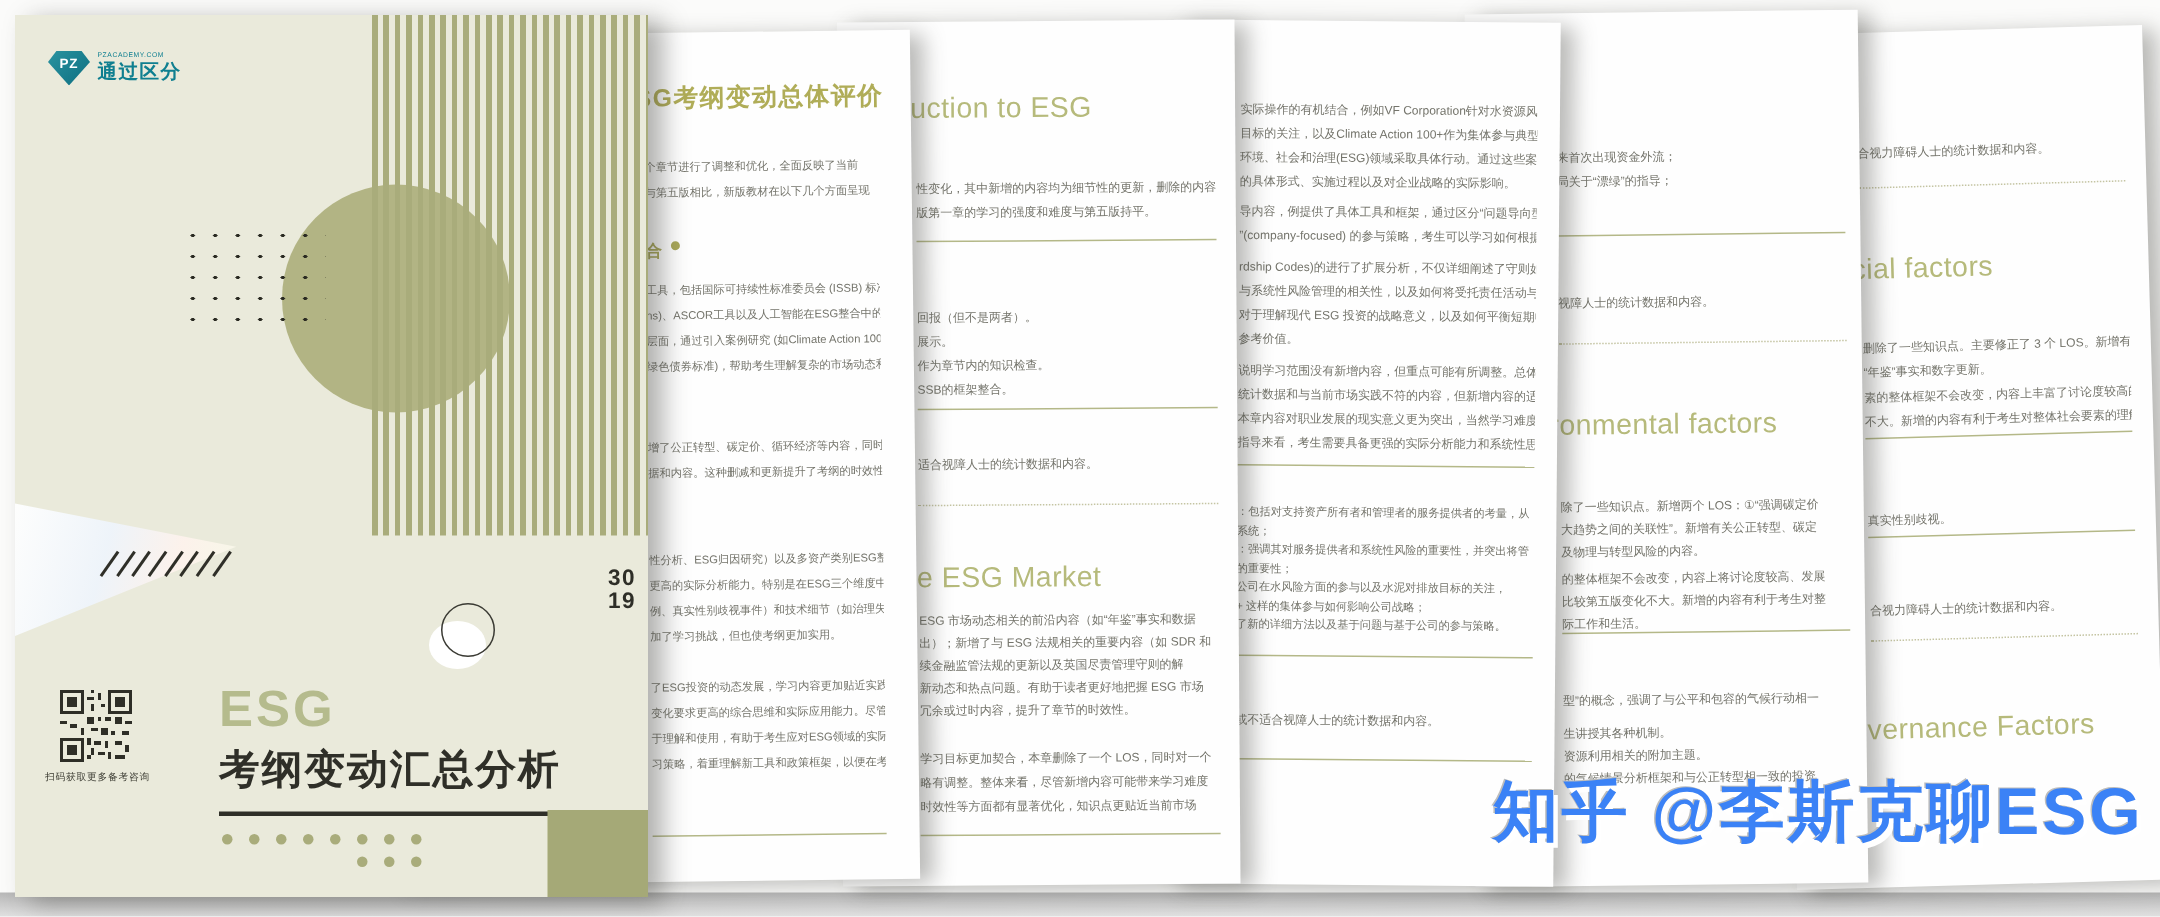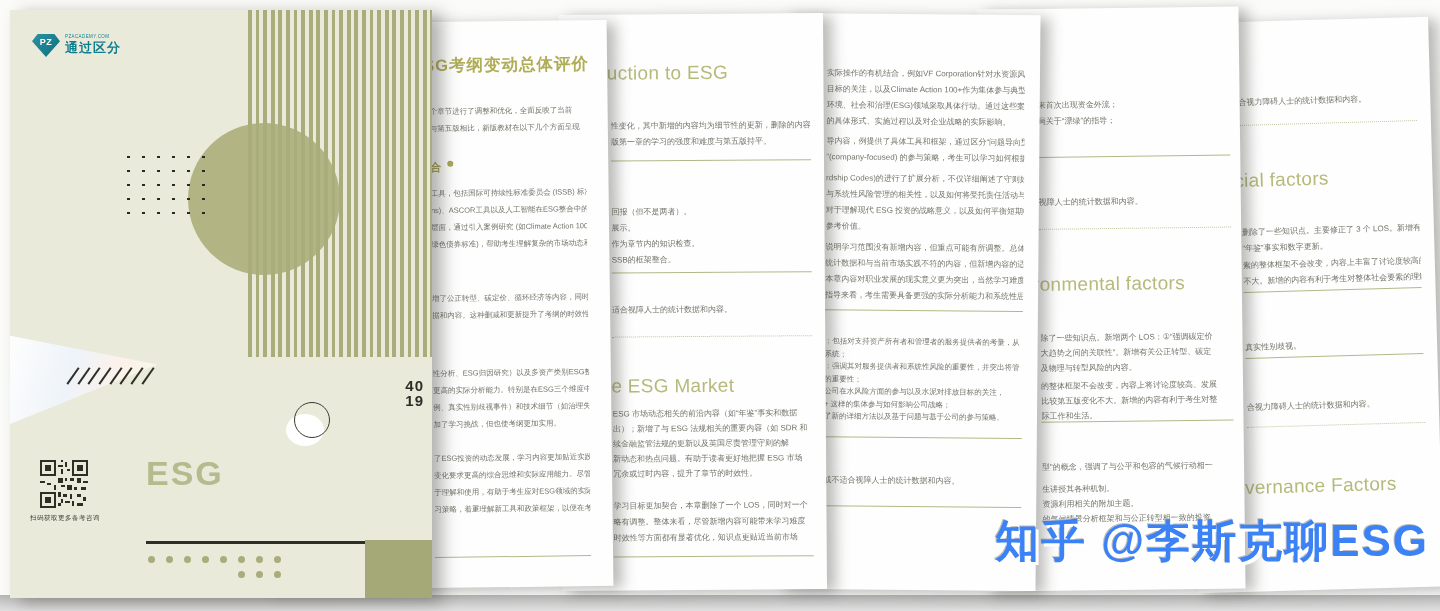--- a/index.html
+++ b/index.html
@@ -238,21 +238,21 @@
     <div class="slashes">
       <div class="slash"></div>
         <div class="slash"></div>
         <div class="slash"></div>
         <div class="slash"></div>
         <div class="slash"></div>
         <div class="slash"></div>
         <div class="slash"></div>
         <div class="slash"></div>
     </div>
-    <div class="year"><span>40</span><br><span>19</span></div>
+    <div class="year"><span>30</span><br><span>19</span></div>
     <div class="blob"></div>
     <div class="ring"></div>
 
     <div class="logo">
       <div class="gem">
           <span>PZ</span>
         </div>
       <div class="logo-text">
         <div class="logo-domain">PZACADEMY.COM</div>
         <div class="logo-brand">通过区分</div>
@@ -297,20 +297,21 @@
             <rect x="11" y="18" width="2" height="1"></rect>
           <rect x="14" y="18" width="1" height="2"></rect>
             <rect x="16" y="19" width="3" height="1"></rect>
             <rect x="8" y="19" width="1" height="1"></rect>
         </g>
       </svg>
     </div>
     <div class="qr-caption">扫码获取更多备考咨询</div>
 
     <div class="title-esg">ESG</div>
+    <div class="title-cn">考纲变动汇总分析</div>
     <div class="title-rule"></div>
 
     <div class="dots-row" style="left:138px;top:546px">
       <div class="odot"></div>
         <div class="odot"></div>
         <div class="odot"></div>
         <div class="odot"></div>
         <div class="odot"></div>
         <div class="odot"></div>
         <div class="odot"></div>

